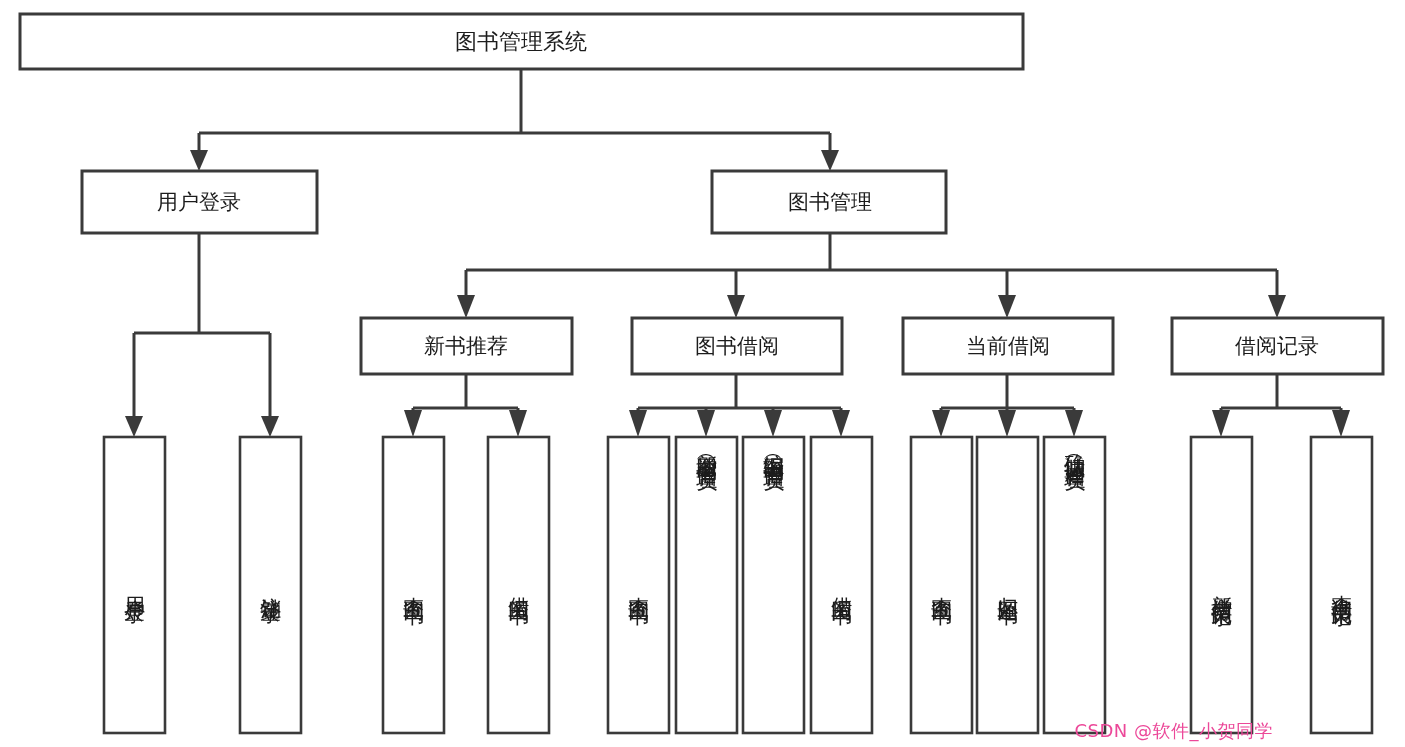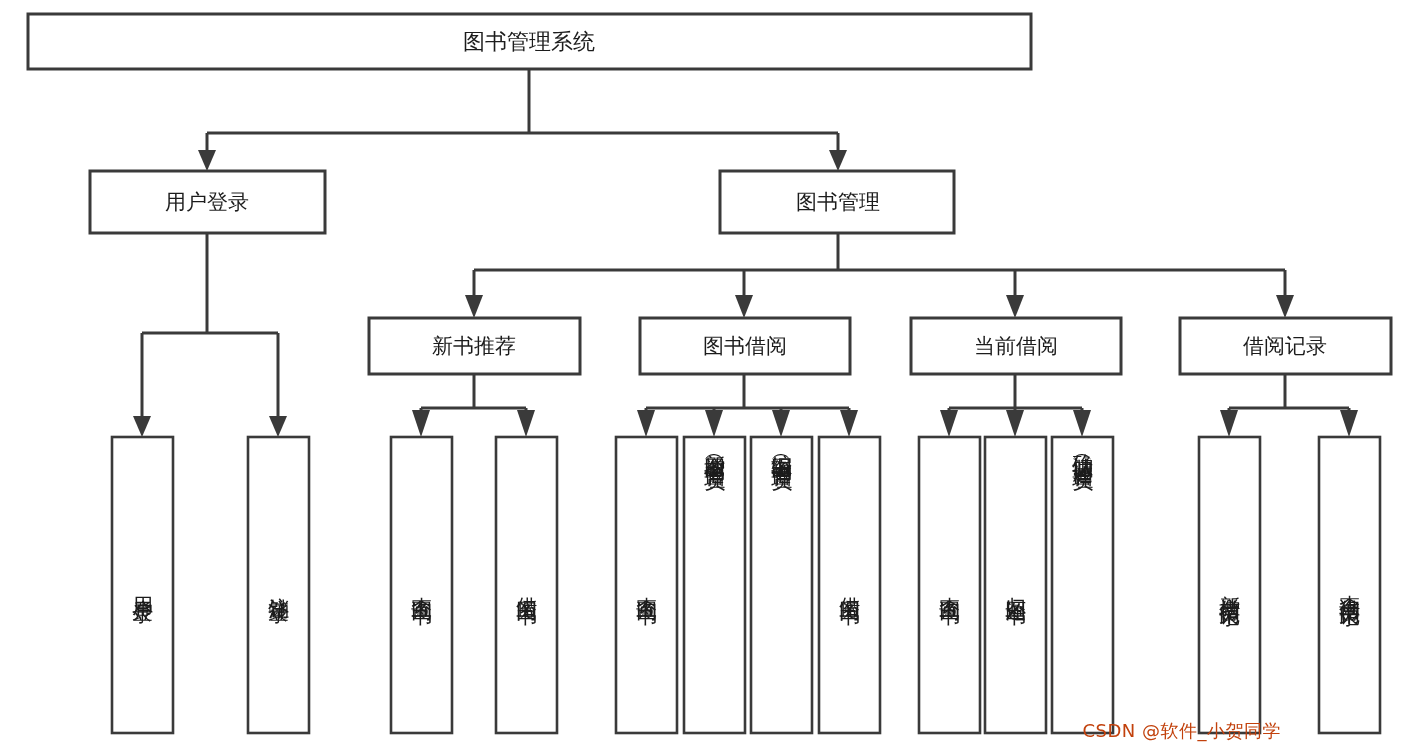--- a/index.html
+++ b/index.html
@@ -10,21 +10,21 @@
   }
   body {
     width: 1405px;
     height: 747px;
     font-family: "DejaVu Sans", "Liberation Sans", sans-serif;
     overflow: hidden;
     position: relative;
   }
   #diagram-root {
     position: absolute;
-    left: 8px;
+    left: 0;
     top: 0;
     width: 1281px;
     height: 747px;
   }
   svg.flow {
     display: block;
     width: 1405px;
     height: 747px;
   }
   .node-box {
@@ -73,21 +73,21 @@
     color: #1c1c1c;
     white-space: nowrap;
     text-align: center;
   }
   .watermark {
     position: absolute;
     right: 8px;
     bottom: 4px;
     font-family: "DejaVu Sans", "Liberation Sans", sans-serif;
     font-size: 18px;
-    color: #c2410c;
+    color: #ec4899;
     letter-spacing: 0.5px;
     user-select: none;
   }
 </style>
 </head>
 <body>
 
 <div id="diagram-root">
 
   <svg class="flow" viewBox="0 0 1405 747" xmlns="http://www.w3.org/2000/svg">

